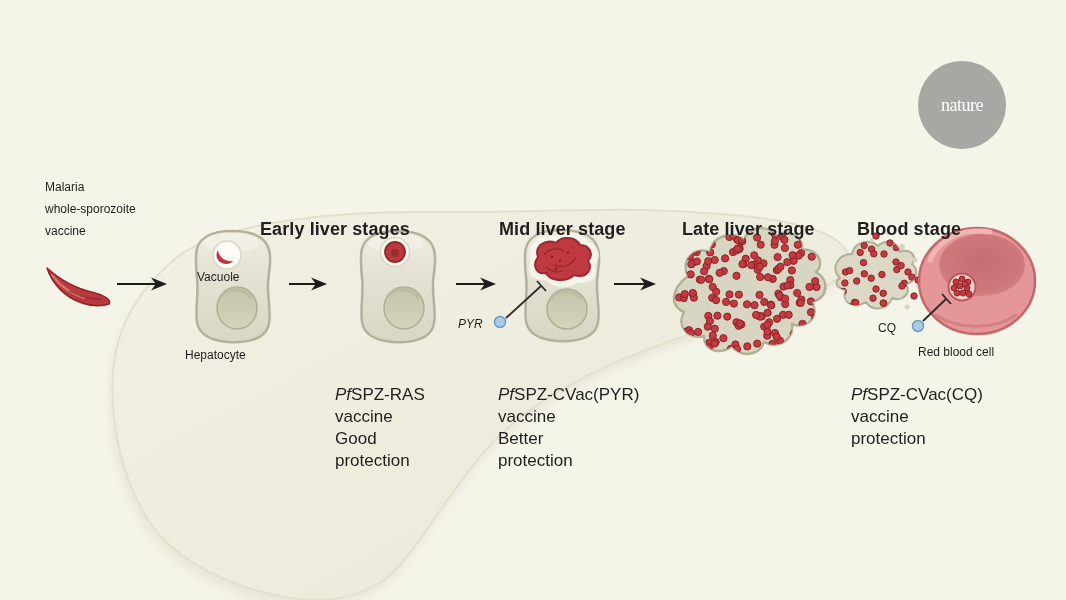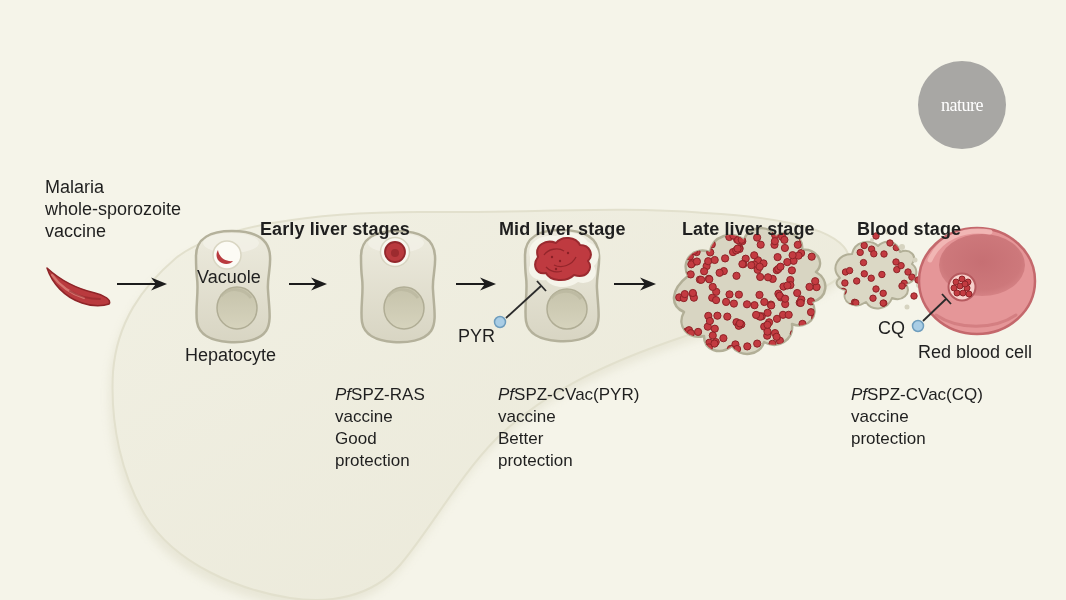--- a/index.html
+++ b/index.html
@@ -7,27 +7,27 @@
     --cell-fill:#e3e1d1; --cell-edge:#b4b19b; --nucleus:#cfccb5;
     --parasite-red:#b93a3e; --parasite-dark:#8e2428;
     --rbc-pink:#e59698; --rbc-rim:#c4686c;
     --drug-blue:#a9cde5; --drug-blue-edge:#6e9dbd;
     --logo-gray:#a8a7a4; --logo-text:#ffffff;
   }
   *{margin:0;padding:0;box-sizing:border-box;}
   html,body{width:1066px;height:600px;overflow:hidden;}
   body{background:var(--bg);font-family:"Liberation Sans","DejaVu Sans",sans-serif;color:var(--text);position:relative;}
   .stage-canvas{position:absolute;left:0;top:0;width:1066px;height:600px;}
-  .label{position:absolute;font-size:18px;line-height:22px;white-space:pre-line;}
+  .label{position:absolute;font-size:12px;line-height:22px;white-space:pre-line;}
   .heading{position:absolute;top:175px;font-size:18px;font-weight:700;letter-spacing:.1px;white-space:nowrap;margin-top:44px;}
   #stage-early{left:260px;} #stage-mid{left:499px;} #stage-late{left:682px;} #stage-blood{left:857px;}
   #intro-label{left:45px;top:176px;width:180px;}
   #vacuole-label{left:197px;top:266px;}
   #hepatocyte-label{left:185px;top:344px;}
-  #pyr-label{left:458px;top:325px;}
+  #pyr-label{left:458px;top:313px;font-style:italic;}
   #cq-label{left:878px;top:317px;}
   #rbc-label{left:918px;top:341px;}
   .vaccine-col{position:absolute;top:384px;font-size:17px;line-height:22px;}
   .vaccine-col .grade{font-weight:400;}
   .vaccine-col i{font-style:italic;}
   #vaccine-1{left:335px;} #vaccine-2{left:498px;} #vaccine-3{left:851px;}
   #nature-logo{position:absolute;left:918px;top:61px;width:88px;height:88px;border-radius:50%;
     background:var(--logo-gray);display:flex;align-items:center;justify-content:center;}
   #nature-logo span{font-family:Liberation Serif, serif;font-size:18px;color:var(--logo-text);letter-spacing:-.5px;}
 </style>

